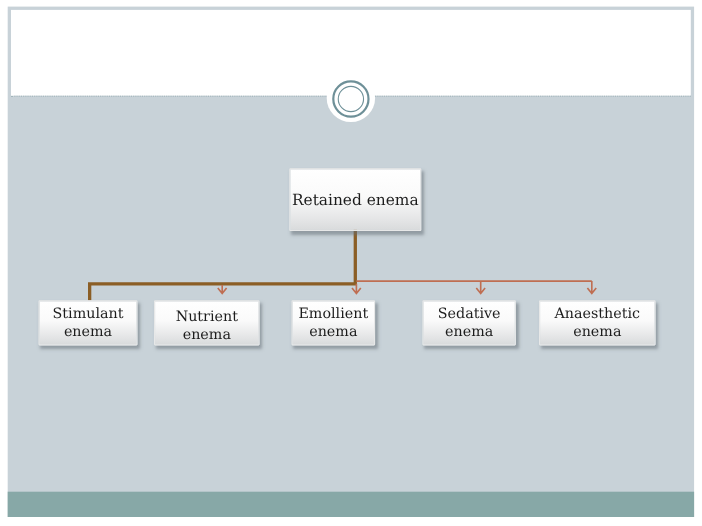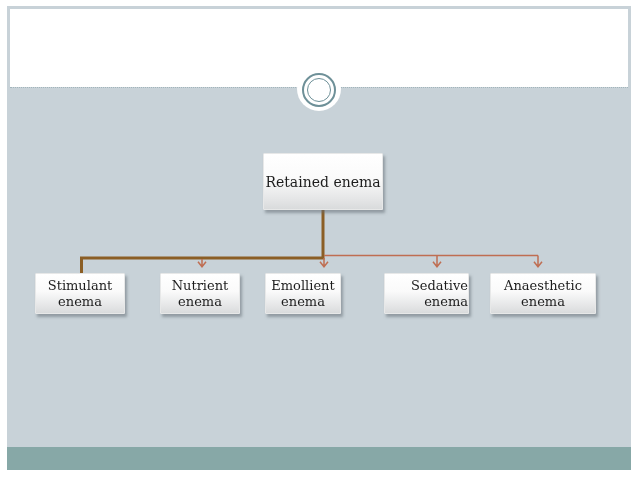--- a/index.html
+++ b/index.html
@@ -95,23 +95,23 @@
     font-size: 14px;
   }
   .node-child {
     top: 273px;
     height: 41px;
     font-size: 13px;
     line-height: 16px;
   }
   .node-child span { display: block; }
   .nc0 { left: 35px;  width: 90px; }
-  .nc1 { left: 160px; width: 80px; }
+  .nc1 { left: 140px; width: 96px; justify-content: flex-end; }
   .nc2 { left: 265px; width: 76px; }
-  .nc3 { left: 384px; width: 85px; align-items: flex-end; }
+  .nc3 { left: 384px; width: 85px; }
   .nc4 { left: 490px; width: 106px; }
 </style>
 </head>
 <body>
 
 <div class="stage">
 
   <div class="slide-bg"></div>
   <div class="footer-band"></div>
   <div class="header-panel"></div>

